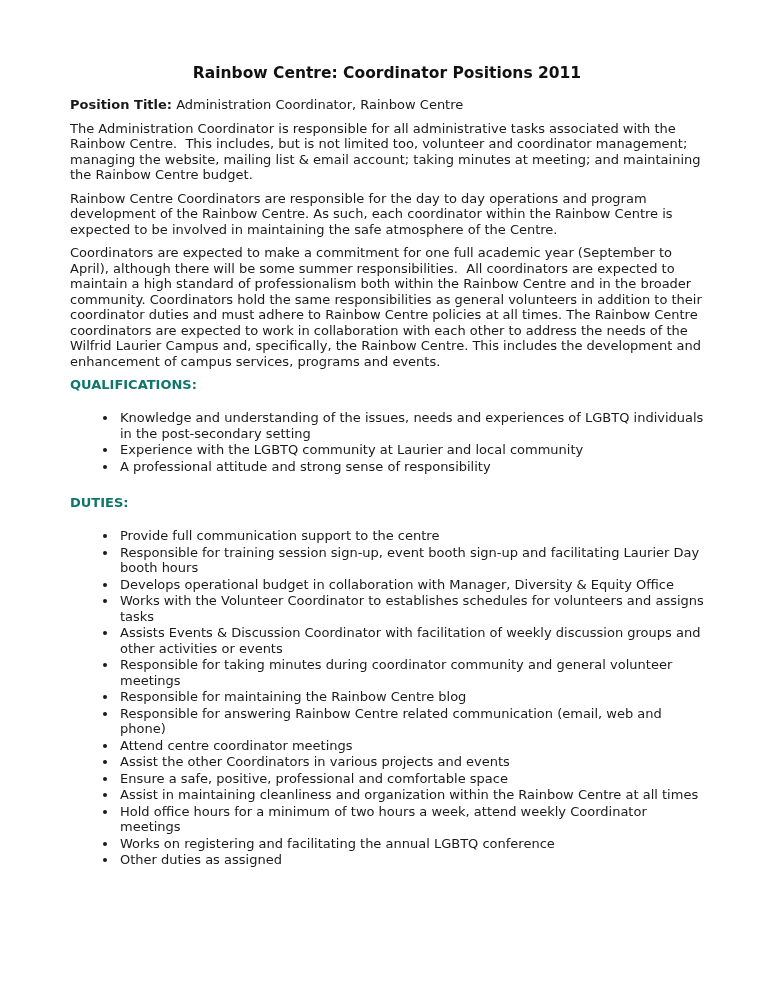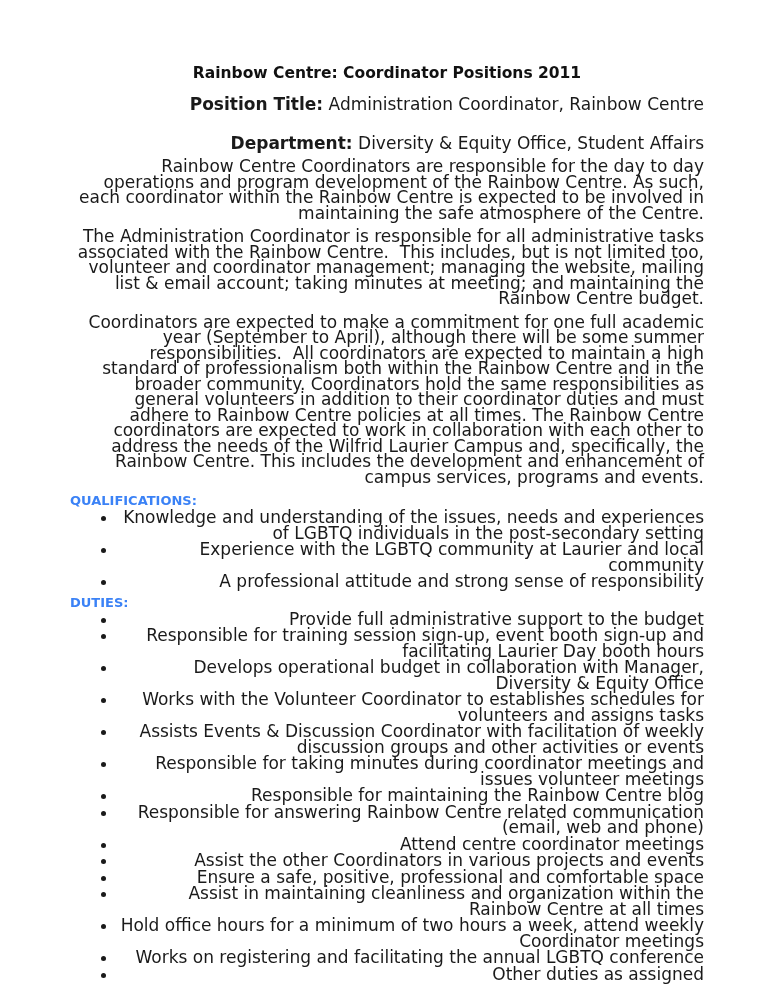--- a/index.html
+++ b/index.html
@@ -23,87 +23,85 @@
   }
   .doc-title {
     text-align: center;
     font-weight: bold;
     font-size: 15.5px;
     line-height: 19px;
     margin: 0 0 14px 0;
     color: #111111;
   }
   .line, .para, li {
-    font-size: 17px;
+    font-size: 13px;
     line-height: 15.5px;
     white-space: pre-wrap;
-    text-align: right;
   }
   .bold { font-weight: bold; }
   .note {
     font-weight: bold;
     font-style: italic;
   }
   .meta-gap { margin-top: 23px; }
   .meta-line { margin-top: 8px; }
   .para { margin: 8px 0; }
   .section-heading {
     font-size: 13px;
     font-weight: bold;
     line-height: 16px;
     margin: 8px 0 0 0;
-    color: #3b82f6;
+    color: #0f766e;
   }
-  .duties-heading { margin-top: 5px; }
+  .duties-heading { margin-top: 21px; }
   ul.bullet-list {
-    margin: 1px 0 0 0;
+    margin: 17px 0 0 0;
     padding-left: 48px;
     list-style: disc outside;
   }
   ul.bullet-list li {
     margin: 0 0 1px 0;
     padding-left: 2px;
   }
 </style>
 </head>
 <body>
 
 <div class="page">
 
   <h1 class="doc-title">Rainbow Centre: Coordinator Positions 2011</h1>
 
   <div class="line"><span class="bold">Position Title:</span><span> Administration Coordinator, Rainbow Centre</span></div>
 
 
-  <div class="line meta-gap"><span class="bold">Department:</span><span> Diversity &amp; Equity Office, Student Affairs</span></div>
 
 
+  <p class="para">The Administration Coordinator is responsible for all administrative tasks associated with the Rainbow Centre.  This includes, but is not limited too, volunteer and coordinator management; managing the website, mailing list &amp; email account; taking minutes at meeting; and maintaining the Rainbow Centre budget.</p>
+
   <p class="para">Rainbow Centre Coordinators are responsible for the day to day operations and program development of the Rainbow Centre. As such, each coordinator within the Rainbow Centre is expected to be involved in maintaining the safe atmosphere of the Centre.</p>
-
-  <p class="para">The Administration Coordinator is responsible for all administrative tasks associated with the Rainbow Centre.  This includes, but is not limited too, volunteer and coordinator management; managing the website, mailing list &amp; email account; taking minutes at meeting; and maintaining the Rainbow Centre budget.</p>
 
   <p class="para">Coordinators are expected to make a commitment for one full academic year (September to April), although there will be some summer responsibilities.  All coordinators are expected to maintain a high standard of professionalism both within the Rainbow Centre and in the broader community. Coordinators hold the same responsibilities as general volunteers in addition to their coordinator duties and must adhere to Rainbow Centre policies at all times. The Rainbow Centre coordinators are expected to work in collaboration with each other to address the needs of the Wilfrid Laurier Campus and, specifically, the Rainbow Centre. This includes the development and enhancement of campus services, programs and events.</p>
 
   <div class="section-heading">QUALIFICATIONS:</div>
 
   <ul class="bullet-list">
       <li>Knowledge and understanding of the issues, needs and experiences of LGBTQ individuals in the post-secondary setting</li>
       <li>Experience with the LGBTQ community at Laurier and local community</li>
       <li>A professional attitude and strong sense of responsibility</li>
     </ul>
 
   <div class="section-heading duties-heading">DUTIES:</div>
 
   <ul class="bullet-list">
-      <li>Provide full administrative support to the budget</li>
+      <li>Provide full communication support to the centre</li>
       <li>Responsible for training session sign-up, event booth sign-up and facilitating Laurier Day booth hours</li>
       <li>Develops operational budget in collaboration with Manager, Diversity &amp; Equity Office</li>
       <li>Works with the Volunteer Coordinator to establishes schedules for volunteers and assigns tasks</li>
       <li>Assists Events &amp; Discussion Coordinator with facilitation of weekly discussion groups and other activities or events</li>
-      <li>Responsible for taking minutes during coordinator meetings and issues volunteer meetings</li>
+      <li>Responsible for taking minutes during coordinator community and general volunteer meetings</li>
       <li>Responsible for maintaining the Rainbow Centre blog</li>
       <li>Responsible for answering Rainbow Centre related communication (email, web and phone)</li>
       <li>Attend centre coordinator meetings</li>
       <li>Assist the other Coordinators in various projects and events</li>
       <li>Ensure a safe, positive, professional and comfortable space</li>
       <li>Assist in maintaining cleanliness and organization within the Rainbow Centre at all times</li>
       <li>Hold office hours for a minimum of two hours a week, attend weekly Coordinator meetings</li>
       <li>Works on registering and facilitating the annual LGBTQ conference</li>
       <li>Other duties as assigned</li>
     </ul>

